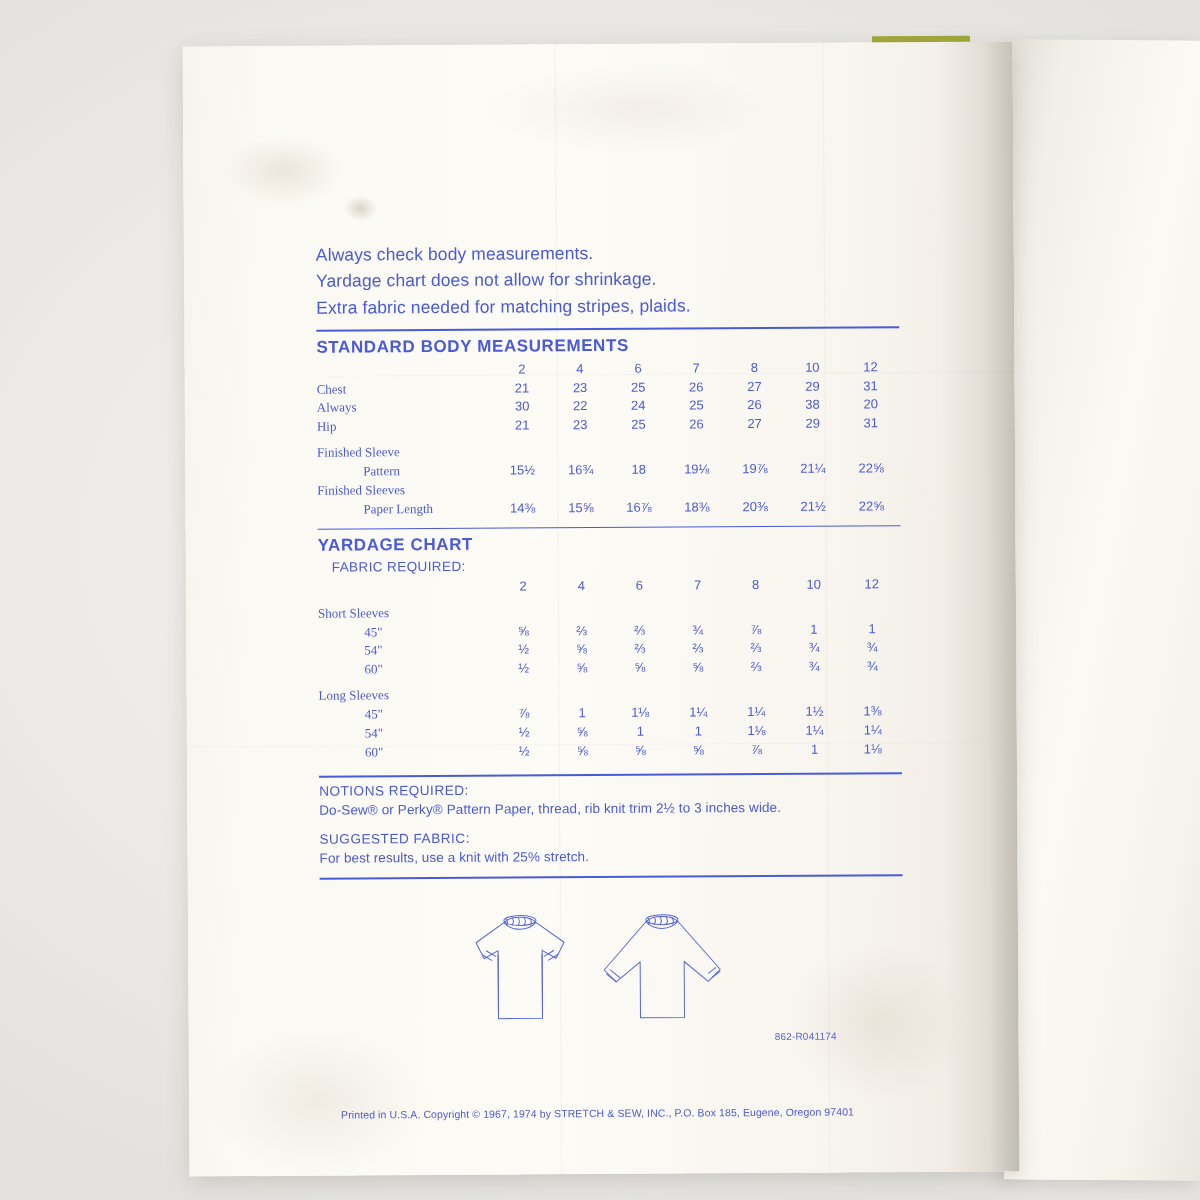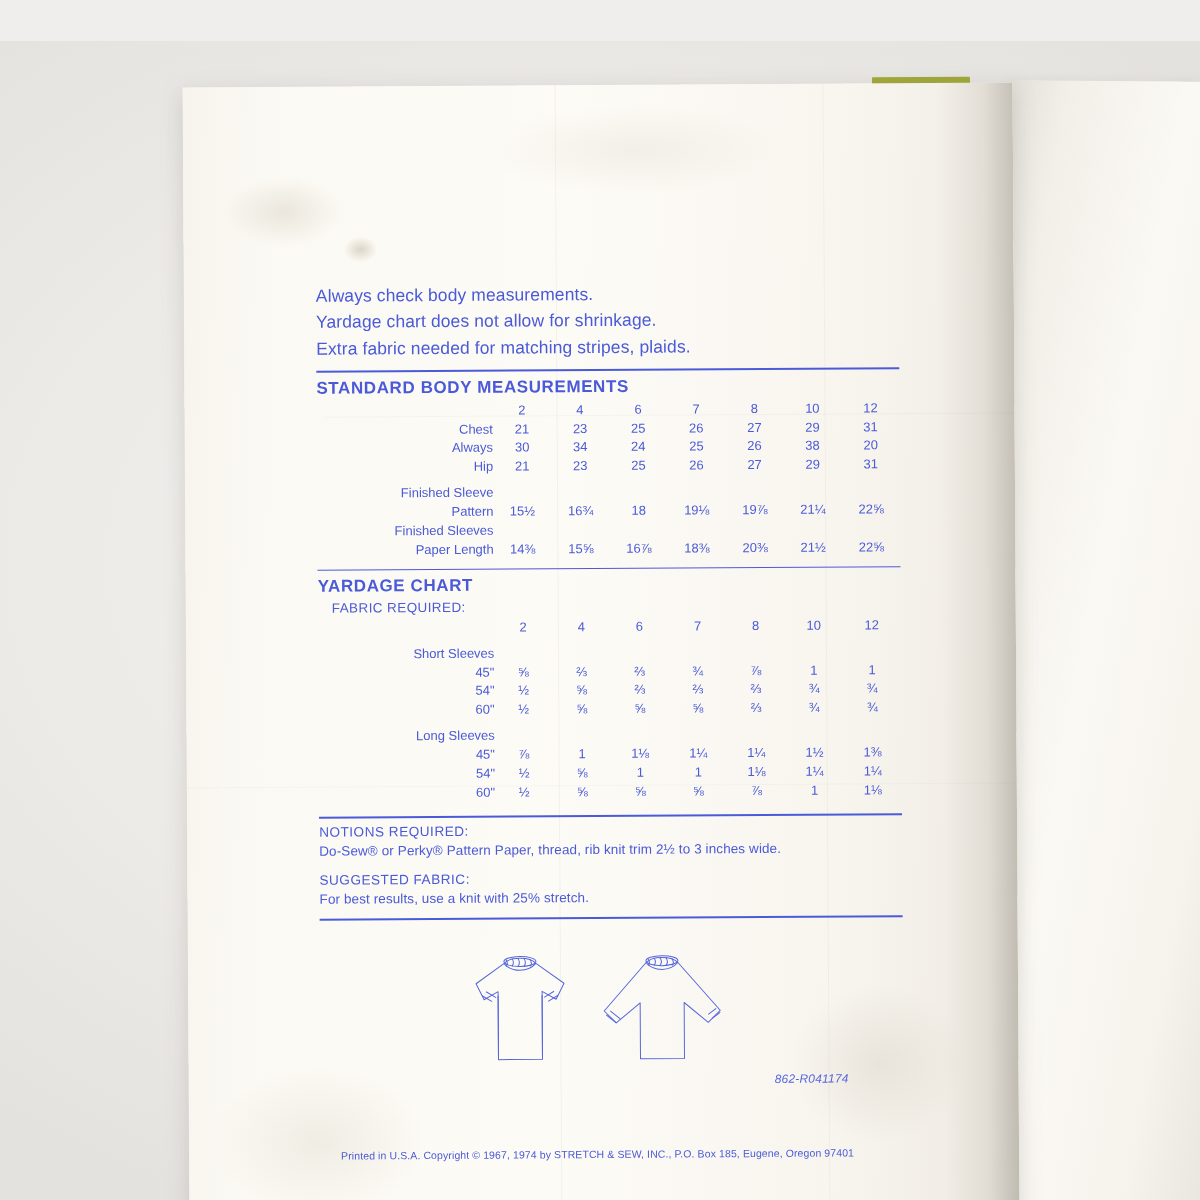--- a/index.html
+++ b/index.html
@@ -14,21 +14,20 @@
     overflow: hidden;
     position: relative;
   }
 
   
   #photo {
     position: absolute;
     inset: 0;
     background:
       radial-gradient(ellipse 900px 700px at 45% 45%, #f3f2f0 0%, #eceae7 60%, #e4e2df 100%);
-    margin-top: 41px;
   }
 
   
   #right-page {
     position: absolute;
     left: 1008px;
     top: 40px;
     width: 196px;
     height: 1140px;
     background: linear-gradient(100deg, #e3e0da 0%, #f2efe9 14%, #fbf9f4 45%, #f6f3ed 80%, #e9e6e0 100%);
@@ -134,23 +133,24 @@
     color: #4a5ad8;
     width: 583px;
     table-layout: fixed;
   }
   table.chart td, table.chart th {
     padding: 0;
     font-weight: 400;
     line-height: 1.45;
   }
   td.rowlabel {
-    text-align: right;
+    text-align: left;
     padding-left: 14px;
     white-space: nowrap;
+    font-family: Liberation Serif, serif;
   }
   td.rowlabel.indent {
     padding-left: 46px;
   }
   td.num {
     text-align: center;
   }
   th.num {
     text-align: center;
     font-weight: 400;
@@ -174,24 +174,23 @@
     position: absolute;
     left: 272px;
     top: 862px;
     width: 300px;
     height: 135px;
   }
   #code {
     position: absolute;
     left: 586px;
     top: 988px;
-    font-size: 12px;
+    font-size: 10px;
     color: #5566dd;
     letter-spacing: .2px;
-    font-style: italic;
   }
   #footer {
     position: absolute;
     left: 152px;
     top: 1063px;
     font-size: 10.5px;
     color: #4a5ad8;
     letter-spacing: .1px;
     white-space: nowrap;
   }
@@ -260,21 +259,21 @@
             <td class="num">23</td>
             <td class="num">25</td>
             <td class="num">26</td>
             <td class="num">27</td>
             <td class="num">29</td>
             <td class="num">31</td>
           </tr>
           <tr>
             <td class="rowlabel">Always</td>
             <td class="num">30</td>
-            <td class="num">34</td>
+            <td class="num">22</td>
             <td class="num">24</td>
             <td class="num">25</td>
             <td class="num">26</td>
             <td class="num">38</td>
             <td class="num">20</td>
           </tr>
           <tr>
             <td class="rowlabel">Hip</td>
             <td class="num">21</td>
             <td class="num">23</td>

